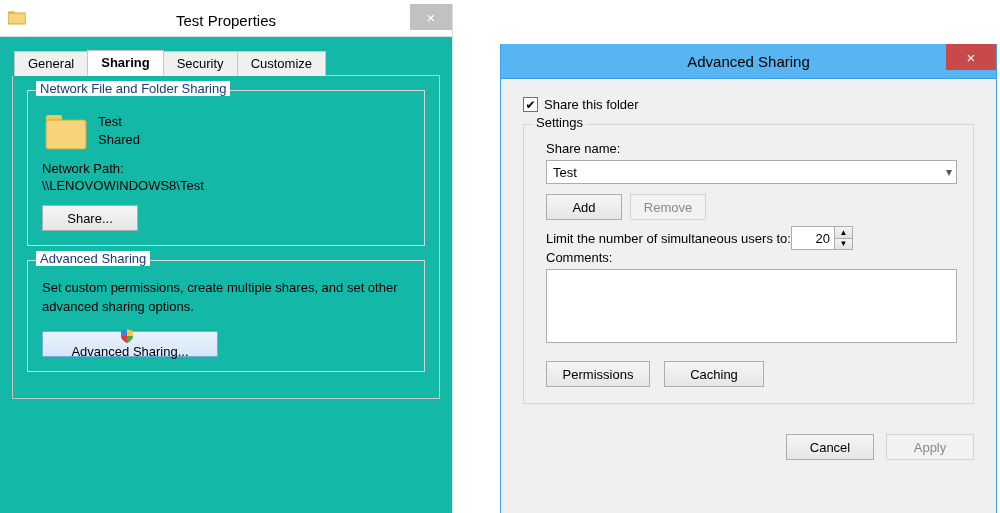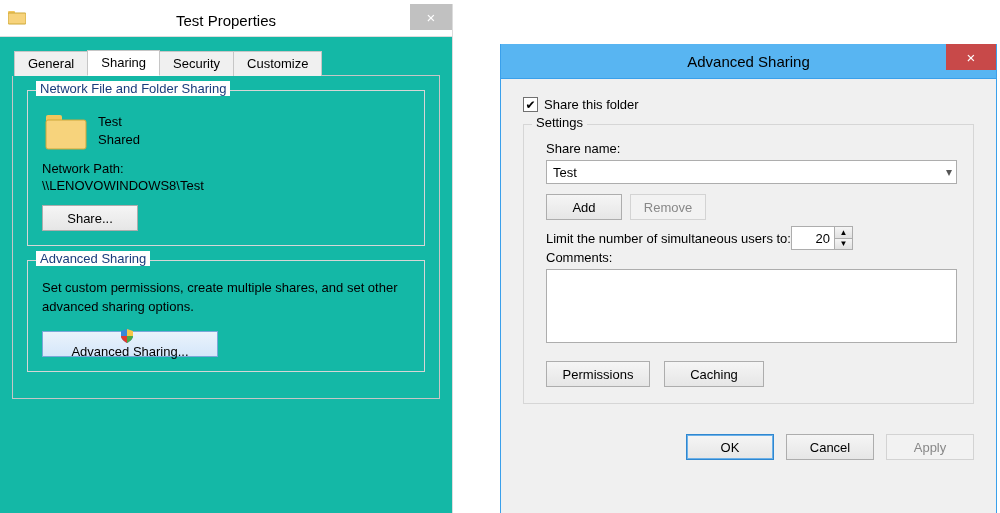--- a/index.html
+++ b/index.html
@@ -82,20 +82,21 @@
     font-size: 13px;
     cursor: default;
     position: relative;
     top: 1px;
   }
   .tab.active {
     background: #fff;
     border-bottom: 1px solid #fff;
     top: 1px;
     z-index: 1;
+    font-weight: bold;
   }
 
   .tabpanel {
     border: 1px solid #c6c6c6;
     border-top: none;
     padding: 14px 14px 12px 14px;
   }
 
   
   .group {
@@ -467,23 +468,20 @@
           <div class="btn" style="min-width:100px;">
             <span>Caching</span>
           </div>
         </div>
       </div>
     </div>
 
   </div>
 
   <div class="dialog-btnrow">
-    <div class="btn btn-default" style="min-width:88px;">
-      <span>OK</span>
-    </div>
     <div class="btn" style="min-width:88px;">
       <span>Cancel</span>
     </div>
     <div class="btn disabled" style="min-width:88px;">
       <span>Apply</span>
     </div>
   </div>
 </div>
 
 </body></html>

